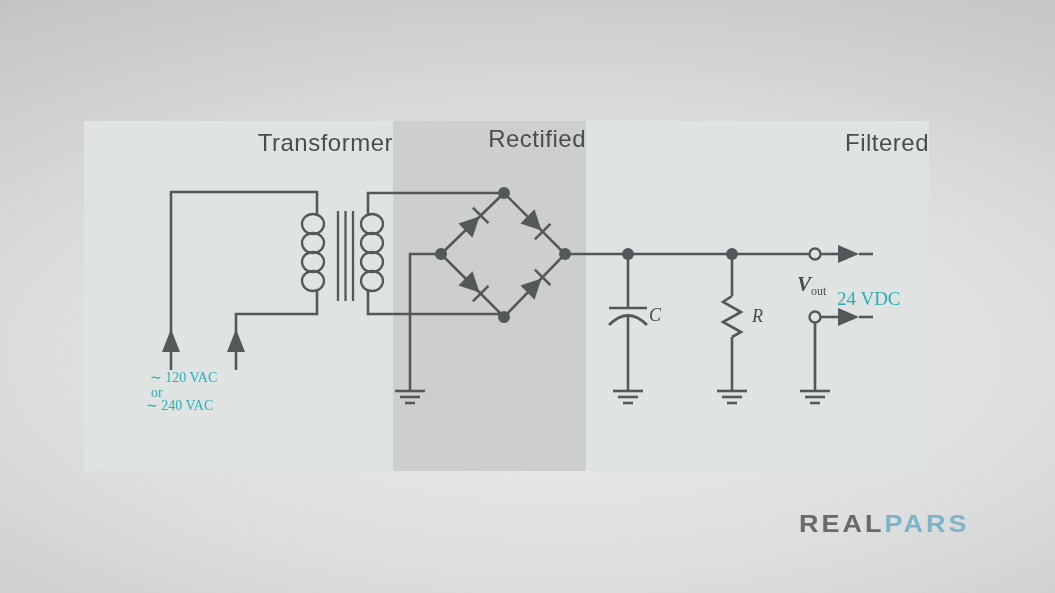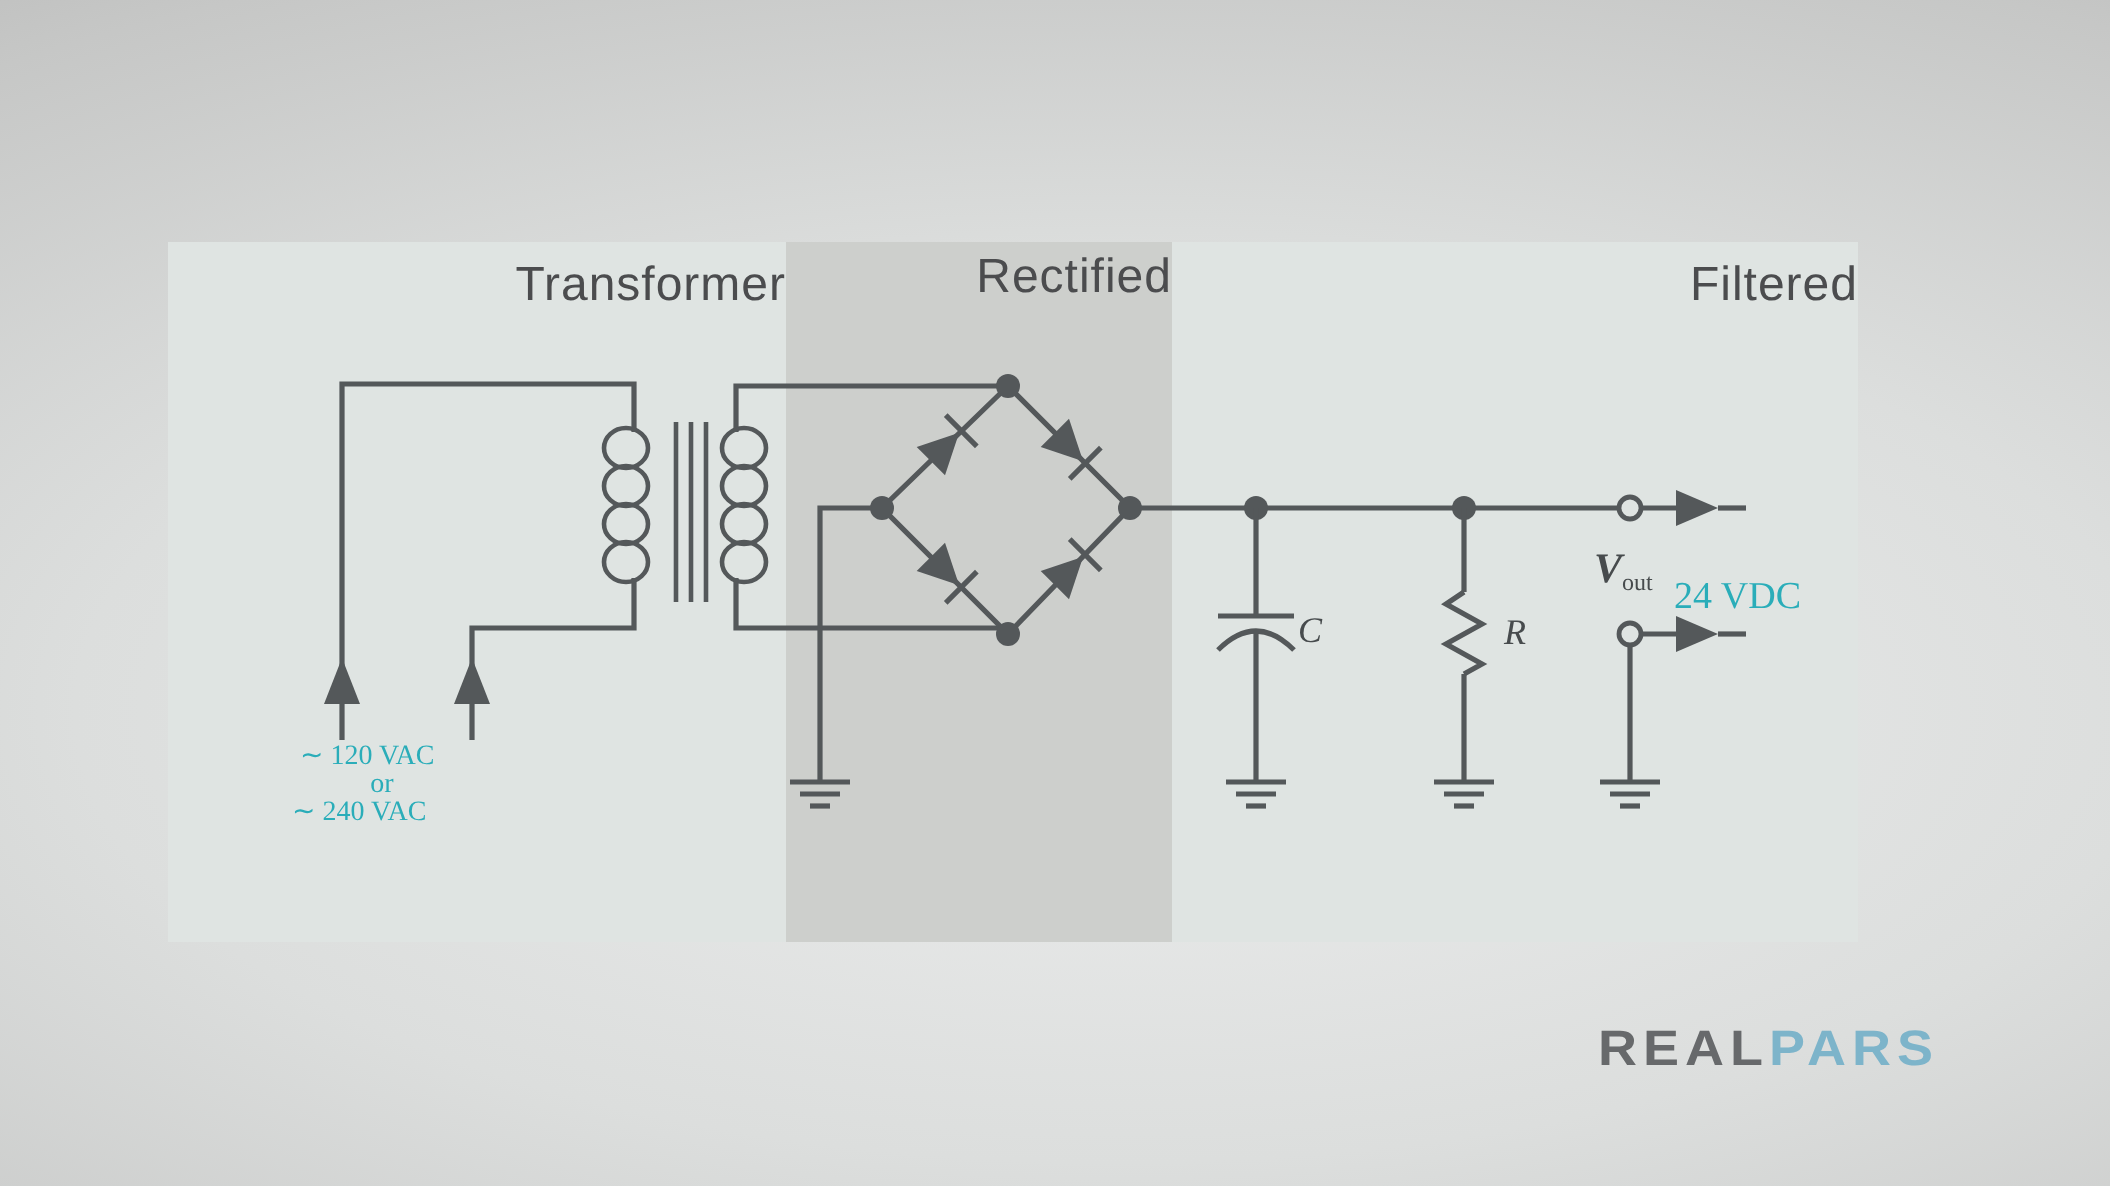--- a/index.html
+++ b/index.html
@@ -44,21 +44,21 @@
     font-family:"Liberation Serif",serif;
   }
   .vout .v{font-style:italic;font-weight:bold;font-size:21px;}
   .vout sub{font-size:12px;font-style:normal;}
   .accent-label{
     position:absolute;color:var(--accent);
     font-family:"Liberation Serif",serif;font-size:14px;white-space:nowrap;
   }
   #vdc-label{left:837px;top:276px;font-size:19px;margin-top:12px;}
   #vac-line1{left:150px;top:369px;}
-  #vac-or{left:151px;top:385px;width:80px;text-align:center;font-size:14px;}
+  #vac-or{left:151px;top:385px;width:80px;text-align:left;font-size:14px;}
   #vac-line2{left:146px;top:397px;}
   .logo{
     position:absolute;left:799px;top:509px;
     font-weight:bold;font-size:27px;letter-spacing:3px;
     transform:scaleY(.92);
   }
   .logo .p1{color:var(--logo-gray);}
   .logo .p2{color:var(--logo-blue);}
 </style>
 </head>

